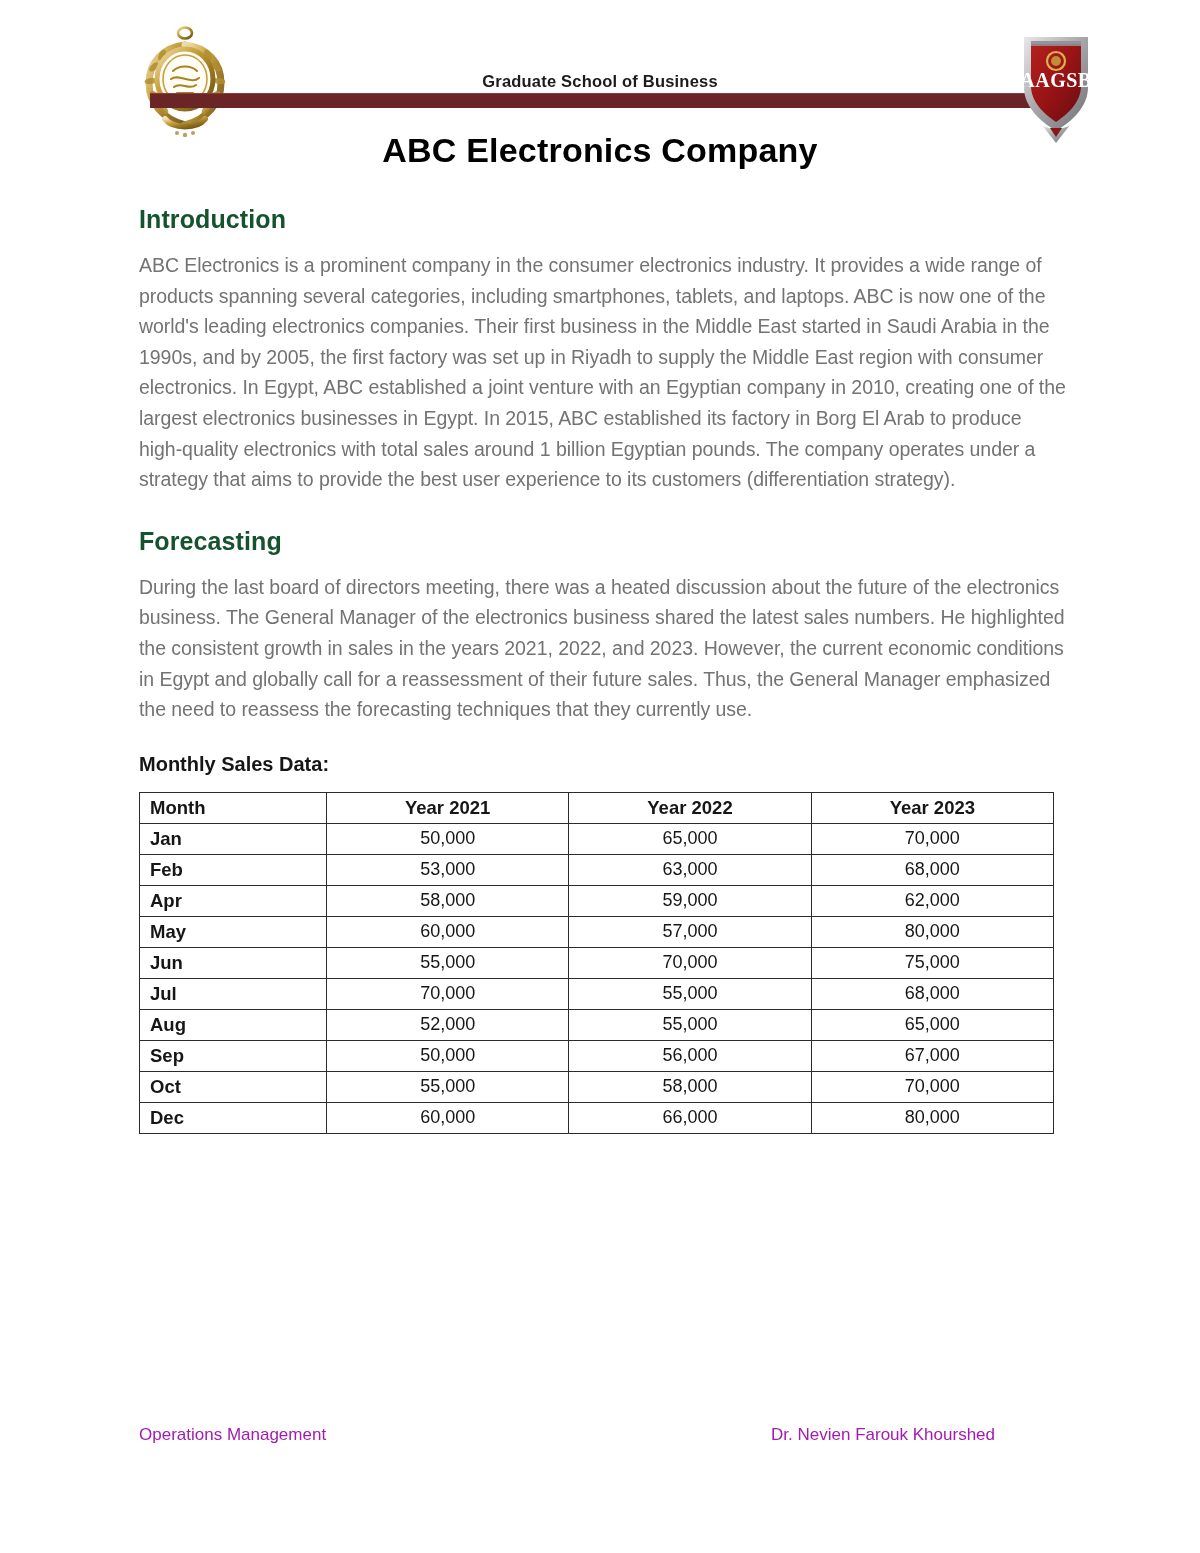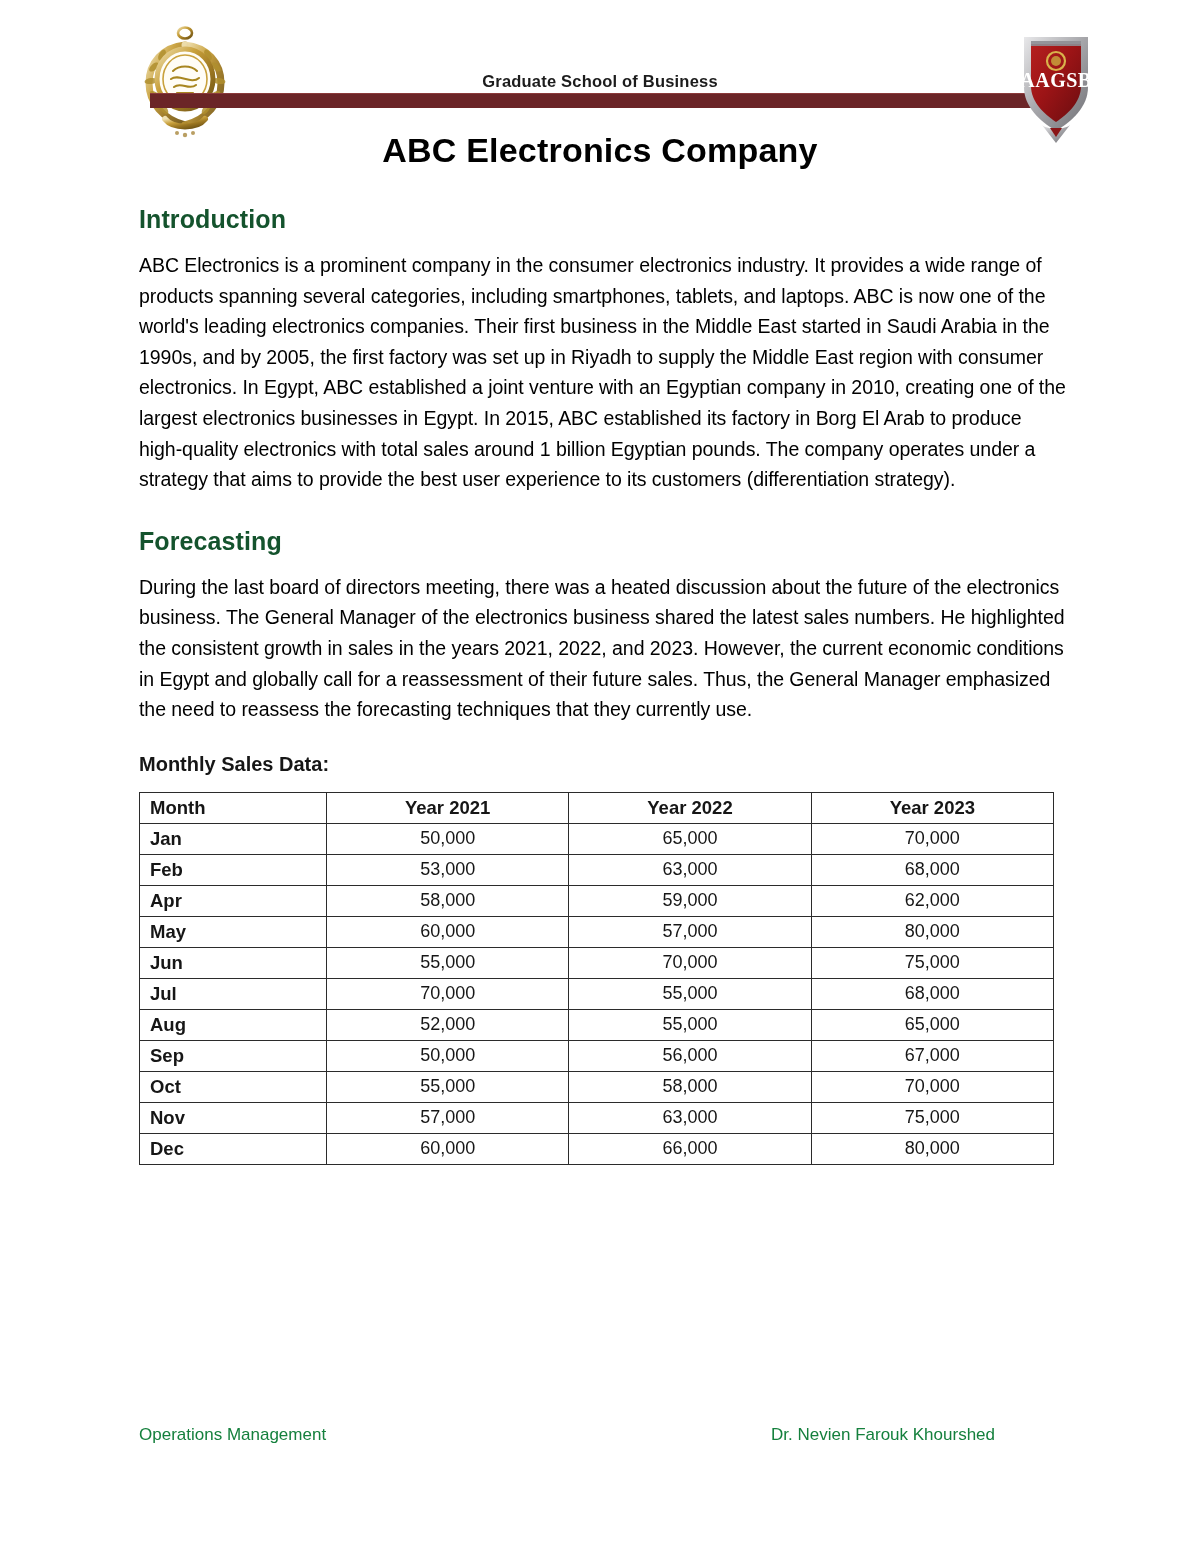--- a/index.html
+++ b/index.html
@@ -103,21 +103,21 @@
     color: #14532d;
     letter-spacing: 0.1px;
   }
   .section-block { margin-bottom: 26px; }
   .section-block.second { margin-top: 32px; }
 
   p.body-text {
     margin: 0;
     font-size: 19.5px;
     line-height: 30.6px;
-    color: #000000;
+    color: #737373;
     text-align: left;
     letter-spacing: -0.05px;
   }
 
   .subhead {
     margin: 28px 0 16px 0;
     font-size: 20px;
     font-weight: bold;
     color: #161616;
   }
@@ -157,21 +157,21 @@
 
   
   .footer {
     position: absolute;
     left: 139px;
     top: 1425px;
     width: 918px;
     display: flex;
     justify-content: space-between;
     font-size: 17px;
-    color: #15803d;
+    color: #a21caf;
     font-weight: 500;
   }
   .footer-right { margin-right: 62px; }
 </style>
 </head>
 <body>
 
 <div class="page">
 
   <div class="header">
@@ -339,26 +339,20 @@
           <td class="num">56,000</td>
           <td class="num">67,000</td>
         </tr>
         <tr>
           <td class="month-col">Oct</td>
           <td class="num">55,000</td>
           <td class="num">58,000</td>
           <td class="num">70,000</td>
         </tr>
         <tr>
-          <td class="month-col">Nov</td>
-          <td class="num">57,000</td>
-          <td class="num">63,000</td>
-          <td class="num">75,000</td>
-        </tr>
-        <tr>
           <td class="month-col">Dec</td>
           <td class="num">60,000</td>
           <td class="num">66,000</td>
           <td class="num">80,000</td>
         </tr>
       </tbody>
     </table>
   </div>
 
   <div class="footer">

